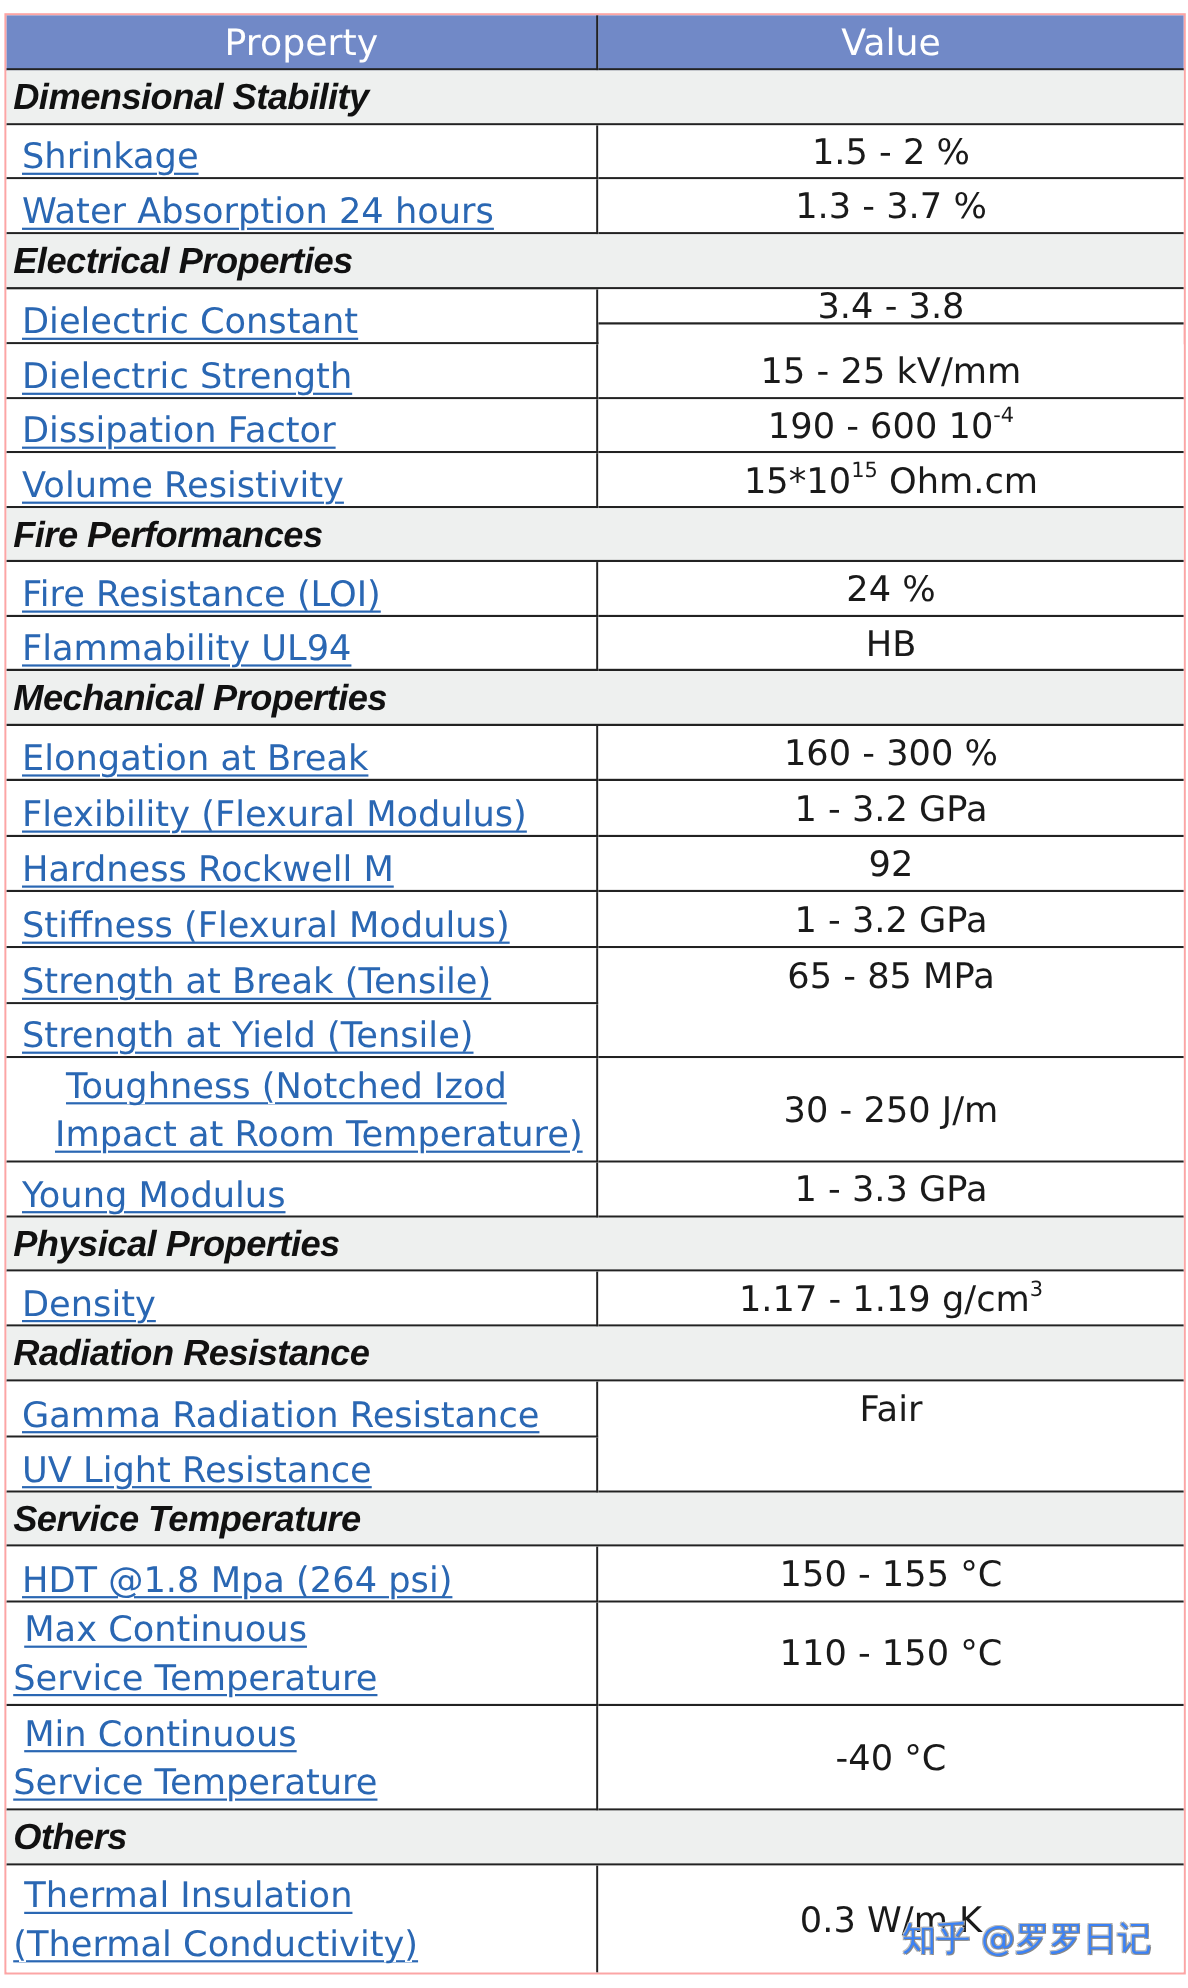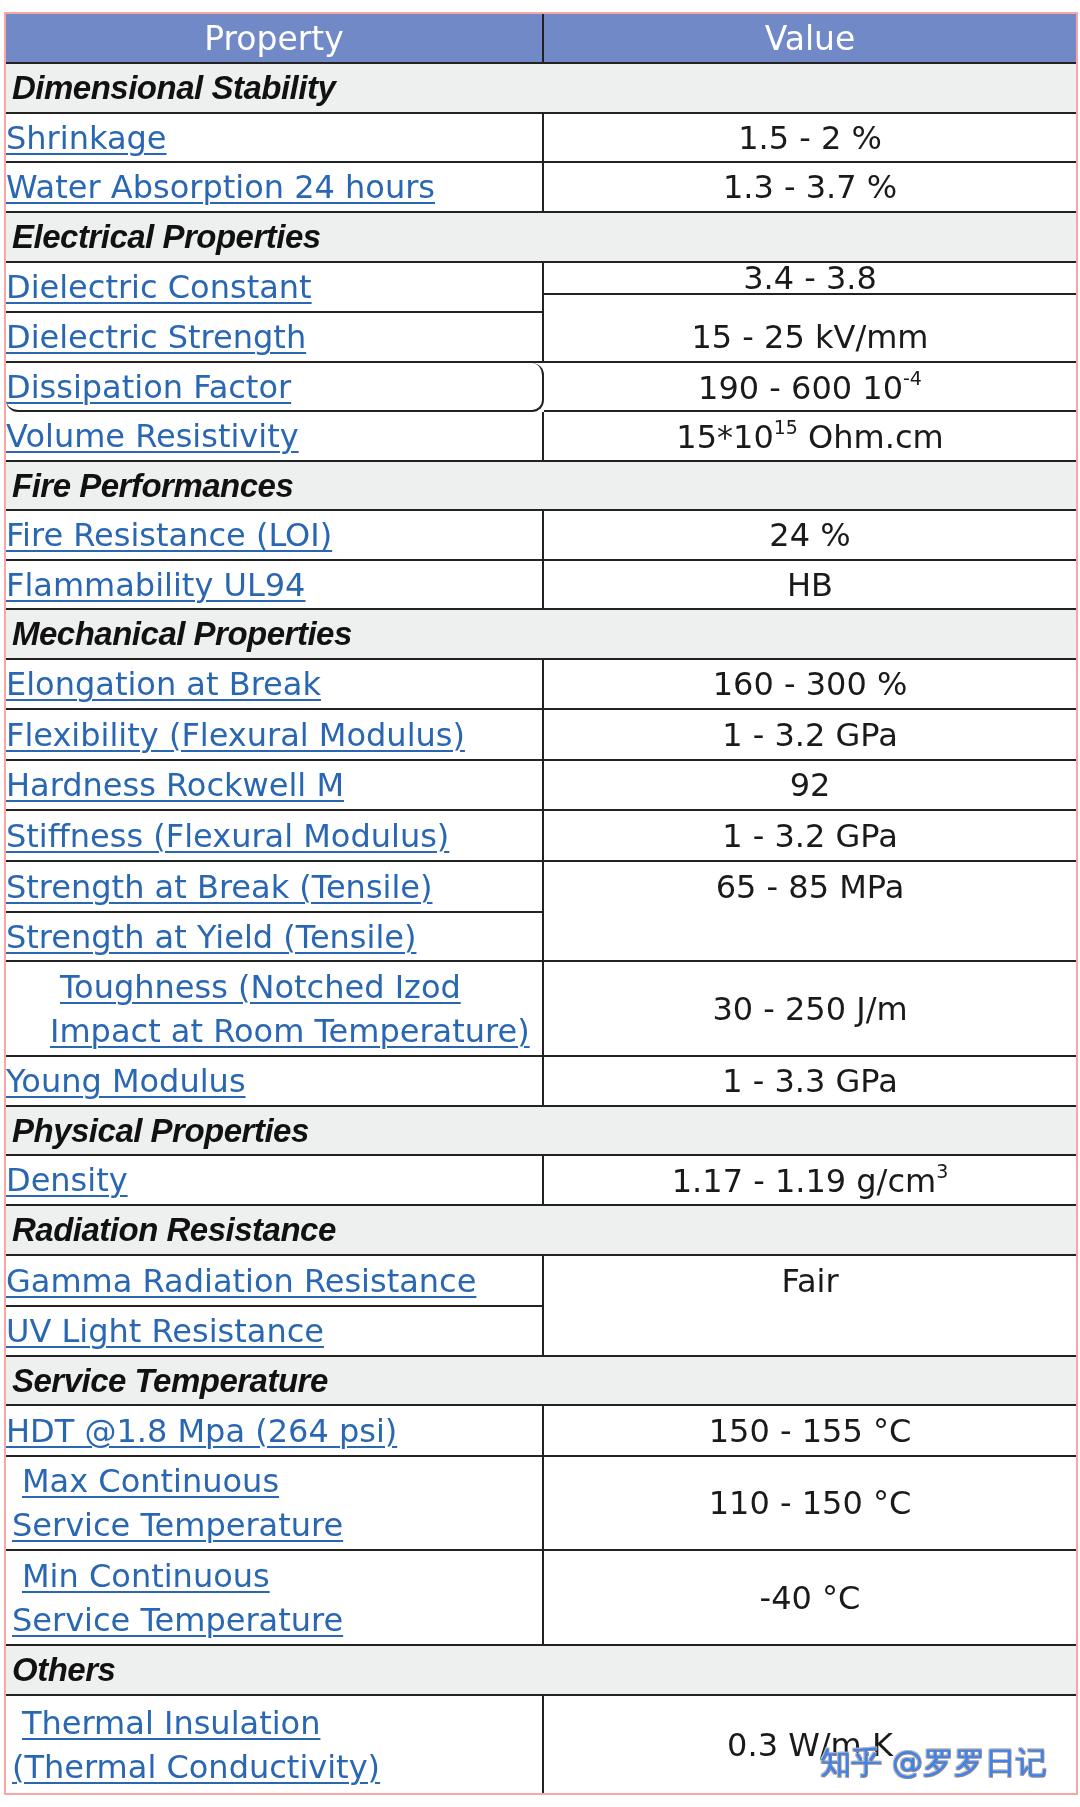--- a/index.html
+++ b/index.html
@@ -6,22 +6,22 @@
   body { width: 1080px; height: 1807px; position: relative; overflow: hidden;
          font-family: "DejaVu Sans", "Liberation Sans", sans-serif; }
   #tbl { position: absolute; left: 4px; top: 12px; width: 1074px; height: 1783px;
          border: 2px solid #fca5a5; box-sizing: border-box; }
   .cell { position: absolute; box-sizing: border-box; border-bottom: 2px solid #222;
           display: flex; align-items: center; overflow: hidden; white-space: nowrap; }
   .hdr { background: #7189c7; color: #ffffff; font-size: 33px; justify-content: center; }
   .hdr.left { border-right: 2px solid #222; }
   .sec { background: #eef0ef; font-family: "Liberation Sans", sans-serif; font-style: italic;
          font-weight: bold; font-size: 33px; color: #111; padding-left: 6px; letter-spacing: -0.5px; }
-  .prop { background: #fff; border-right: 2px solid #222; 
-          font-size: 32px; color: #2a67b3; }
+  .prop { background: #fff; border-right: 2px solid #222; padding-left: 14px;
+          font-size: 32px; color: #2a67b3; align-items: flex-end; }
   .prop span { text-decoration: underline; text-decoration-thickness: 2px; text-underline-offset: 4px; }
   .prop.multi { flex-direction: column; align-items: flex-start; justify-content: center; padding-left: 6px; line-height: 44px; }
   .prop.multi span:first-child { padding-left: 10px; }
   .val { background: #fff; justify-content: center; font-size: 32px; color: #1a1a1a; }
   .val.top { align-items: flex-start; padding-top: 6px; }
   .val sup { font-size: 19px; vertical-align: 14px; }
   .last { border-bottom: none; }
   #watermark { position: absolute; left: 820px; top: 1742px; font-size: 31px; color: #3b82f6;
                font-family: "DejaVu Sans", sans-serif;
                text-shadow: 1px 1px 0 #888, -1px -1px 0 #bbb, 1px -1px 0 #aaa, -1px 1px 0 #aaa; }
@@ -62,21 +62,21 @@
     </div>
   <div class="cell val" style="left:538px;top:249px;width:532px;height:32px;">
       <span>3.4 - 3.8</span>
     </div>
   <div class="cell prop" style="left:0;top:299px;width:538px;height:50px;">
       <span>Dielectric Strength</span>
     </div>
   <div class="cell val" style="left:538px;top:299px;width:532px;height:50px;">
       <span>15 - 25 kV/mm</span>
     </div>
-  <div class="cell prop" style="left:0;top:349px;width:538px;height:49px;border-radius:12px;">
+  <div class="cell prop" style="left:0;top:349px;width:538px;height:49px;">
       <span>Dissipation Factor</span>
     </div>
   <div class="cell val" style="left:538px;top:349px;width:532px;height:49px;">
       <span><span>190 - 600 10</span><sup>-4</sup></span>
     </div>
   <div class="cell prop" style="left:0;top:398px;width:538px;height:50px;">
       <span>Volume Resistivity</span>
     </div>
   <div class="cell val" style="left:538px;top:398px;width:532px;height:50px;">
       <span><span>15*10</span><sup>15</sup><span style="white-space:pre"> Ohm.cm</span></span>

